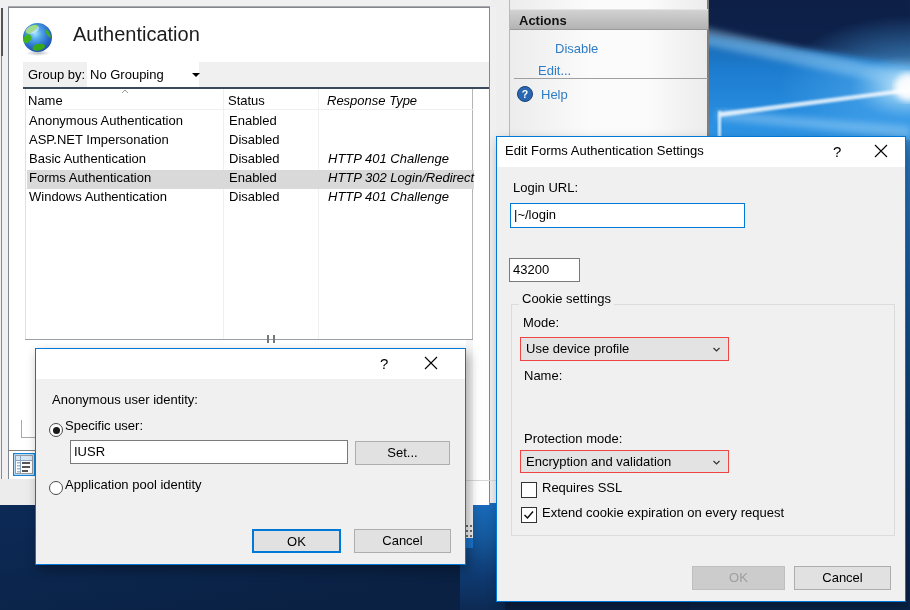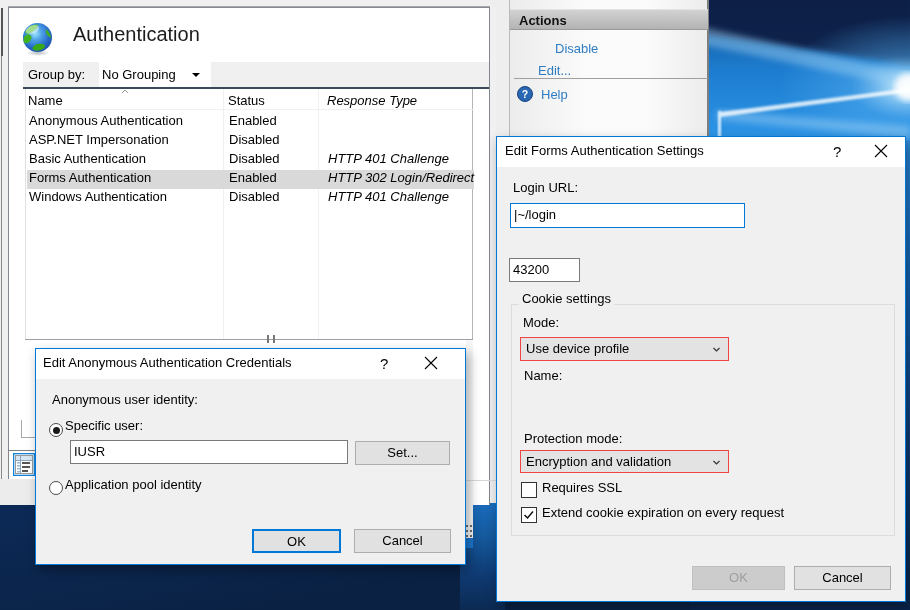--- a/index.html
+++ b/index.html
@@ -13,21 +13,21 @@
   #backline{left:1px;top:8px;width:2px;height:48px;background:#555;}
   #topstrip{left:0;top:0;width:490px;height:6px;background:#f0f0f0;border-bottom:1px solid #a8a8a8;}
   #topstrip2{left:490px;top:0;width:19px;height:503px;background:#eeeeee;}
   
   #pane{left:8px;top:7px;width:482px;height:498px;background:#fff;border:1px solid #828790;border-bottom:none;box-sizing:border-box;}
   #paneR{left:490px;top:7px;width:6px;height:129px;background:#f0f0f0;}
   .title-auth{left:64px;top:15px;font-size:20px;color:#1c1c1c;}
   
   #gtoolbar{left:14px;top:54px;width:466px;height:25px;background:#f0f0f0;border-bottom:2px solid #3b4a5a;}
   #glabel{left:5px;top:5px;}
-  #gcombo{left:64px;top:0px;width:112px;height:25px;background:#fff;margin-left:12px;}
+  #gcombo{left:64px;top:0px;width:112px;height:25px;background:#fff;}
   #gcombotext{left:3px;top:5px;}
   #garrow{left:169px;top:11px;width:0;height:0;border-left:4px solid transparent;border-right:4px solid transparent;border-top:4px solid #000;}
   
   #list{left:16px;top:81px;width:448px;height:250px;background:#fff;border-left:1px solid #e0e0e0;border-right:1px solid #b5b5b5;box-sizing:border-box;}
   #hdr{height:20px;border-bottom:1px solid #f0f0f0;}
   .colline{top:0;width:1px;height:250px;background:#f0f0f0;}
   .row{left:1px;width:447px;height:19px;}
   .cell{position:absolute;top:0px;white-space:nowrap;}
   .c1{left:2px;} .c2{left:202px;} .c3{left:301px;font-style:italic;}
   #sortmark{left:95px;top:0px;width:8px;height:5px;}
@@ -257,21 +257,20 @@
     <svg class="abs" style="left:7px;top:86px" width="16" height="16" viewBox="0 0 16 16">
       <circle cx="8" cy="8" r="7.5" fill="#2a67b2"></circle>
       <circle cx="8" cy="8" r="7.5" fill="none" stroke="#16417c" stroke-width="1"></circle>
       <text x="8" y="12" font-size="10.5" font-family="Liberation Sans" font-weight="bold" fill="#fff" text-anchor="middle">?</text>
     </svg>
     <div class="abs alink" style="left:31px;top:87px">Help</div>
   </div>
 
   <div class="abs dlg" id="anonDlg" style="left:35px;top:348px;width:431px;height:217px;">
     <div class="tbar"></div>
-    <div class="ttext" style="top:6px">Edit Anonymous Authentication Credentials</div>
     <div class="qmark" style="left:344px">?</div>
     <svg class="xsvg" width="14" height="14" viewBox="0 0 14 14" style="position:absolute;top:7px;left:388px">
         <path d="M1 1 L13 13 M13 1 L1 13" stroke="#000" stroke-width="1.1"></path>
       </svg>
     <div class="lbl" style="left:16px;top:43px">Anonymous user identity:</div>
     <div class="radio sel" style="left:13px;top:74px"></div>
     <div class="lbl" style="left:29px;top:69px">Specific user:</div>
     <div class="tb" style="left:34px;top:91px;width:278px;height:24px">
         <span>IUSR</span>
       </div>

